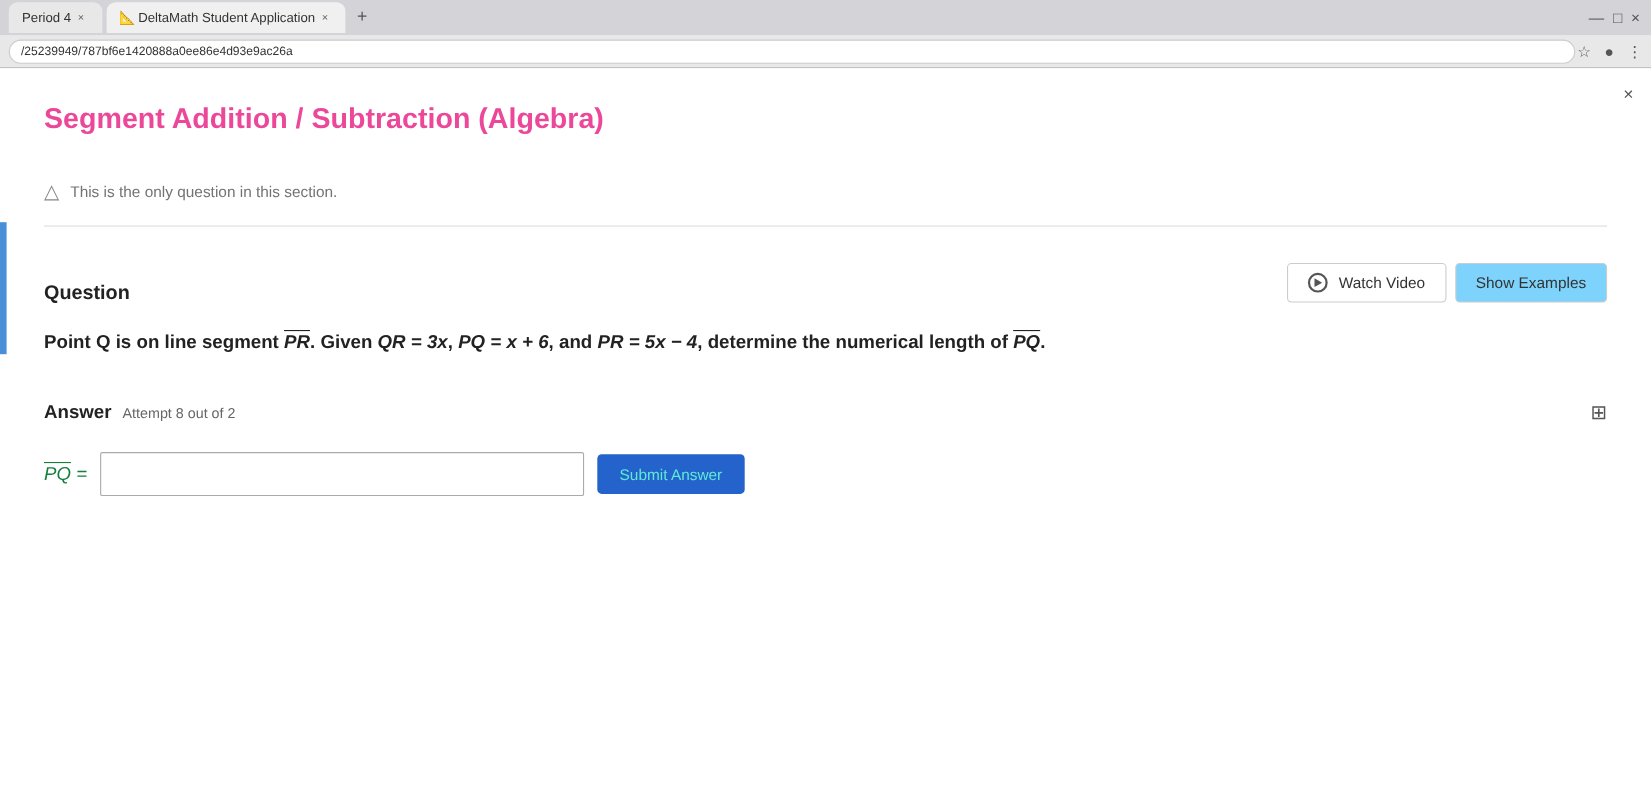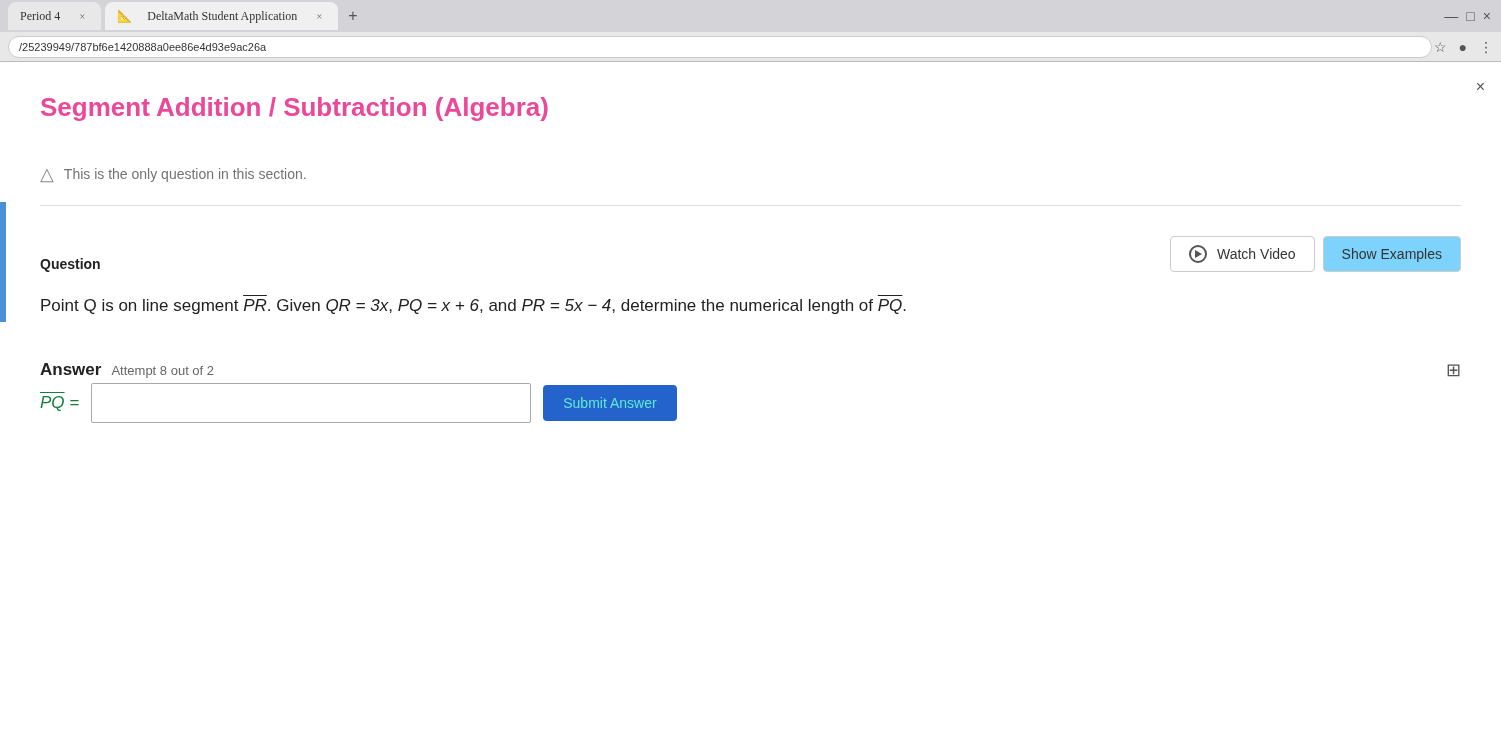--- a/index.html
+++ b/index.html
@@ -34,23 +34,22 @@
 
     .tab {
       display: flex;
       align-items: center;
       background: #e8e8e8;
       border-radius: 8px 8px 0 0;
       padding: 4px 12px;
       font-size: 12px;
       color: #333;
       height: 28px;
-      gap: 15px;
+      gap: 2px;
       position: relative;
-      font-family: Liberation Serif, serif;
     }
 
     .tab.active {
       background: #f0f0f0;
     }
 
     .tab-close {
       font-size: 10px;
       color: #666;
       cursor: pointer;
@@ -187,21 +186,21 @@
     }
 
     .question-header {
       display: flex;
       align-items: center;
       justify-content: space-between;
       margin-bottom: 20px;
     }
 
     .question-label {
-      font-size: 14px;
+      font-size: 18px;
       font-weight: bold;
       color: #222;
       margin-top: 20px;
     }
 
     .question-buttons {
       display: flex;
       gap: 8px;
     }
 
@@ -226,31 +225,32 @@
       font-size: 14px;
       color: #333;
       cursor: pointer;
     }
 
     .question-text {
       font-size: 17px;
       color: #222;
       line-height: 1.6;
       margin-bottom: 30px;
+      font-weight: bold;
     }
 
     .answer-section {
       padding-top: 10px;
     }
 
     .answer-header {
       display: flex;
       align-items: center;
       gap: 10px;
-      margin-bottom: 2px;
+      margin-bottom: 25px;
       justify-content: space-between;
     }
 
     .answer-label-group {
       display: flex;
       align-items: center;
       gap: 10px;
     }
 
     .answer-label {

